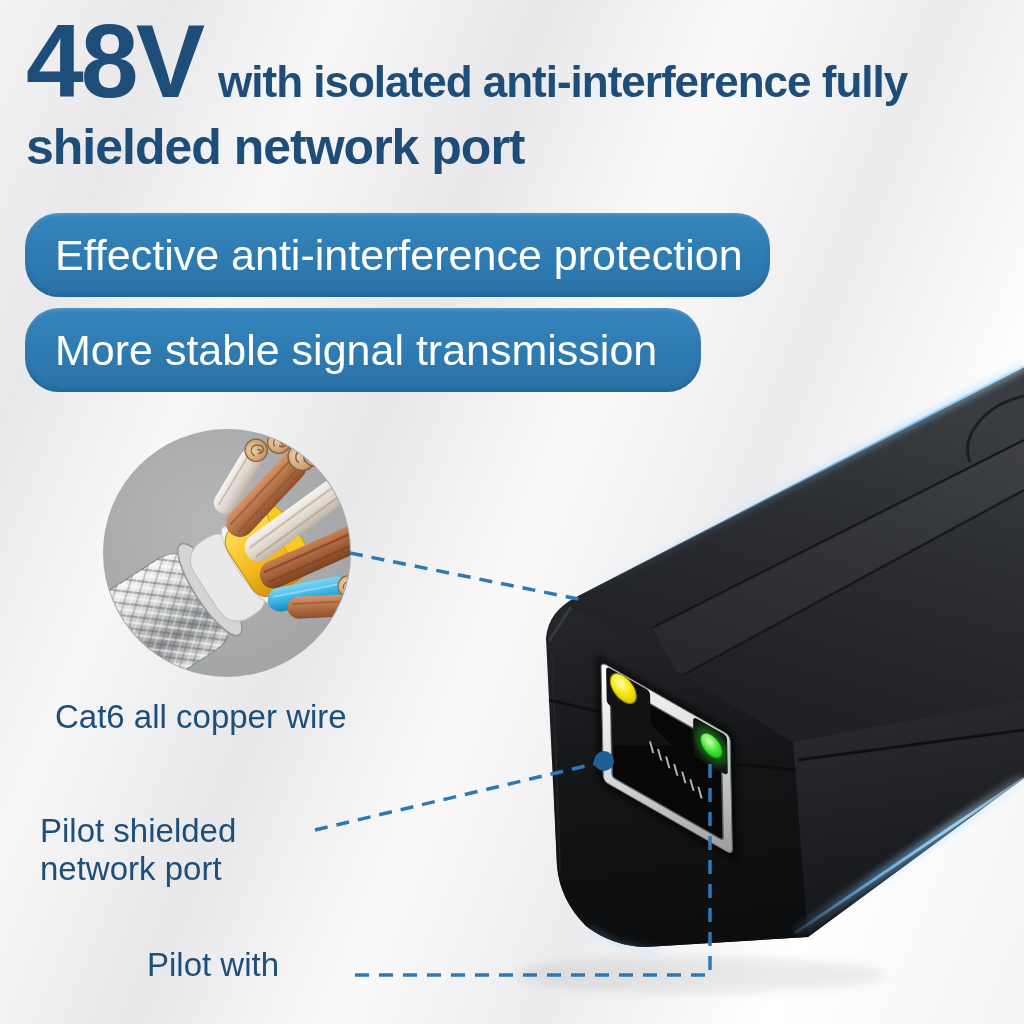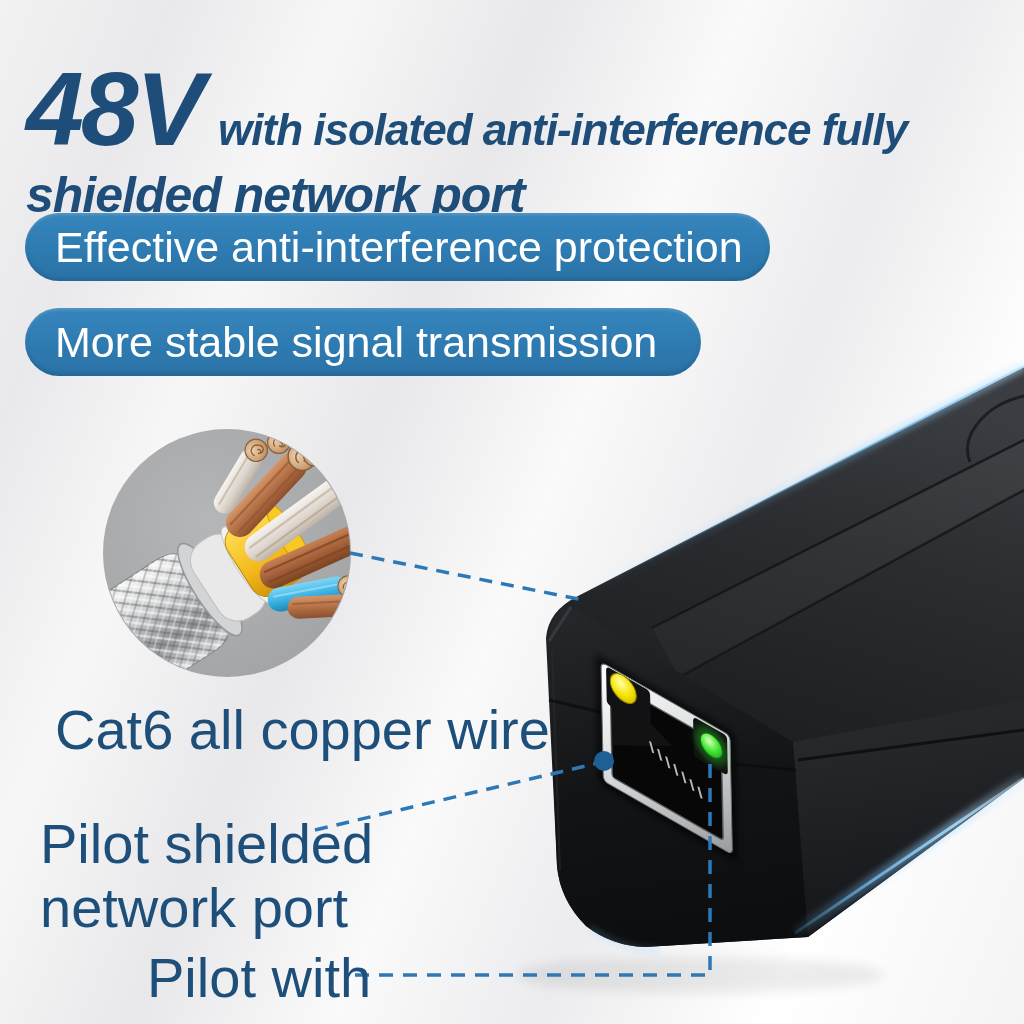--- a/index.html
+++ b/index.html
@@ -2,35 +2,35 @@
 <html><head>
 <meta charset="utf-8">
 <style>
   html,body{margin:0;padding:0;background:#ddd;}
   .canvas{
     position:relative;width:1024px;height:1024px;overflow:hidden;
     background:linear-gradient(112deg,#f2f2f3 0%,#e9e9eb 12%,#f7f7f8 24%,#e8e8ea 38%,#fafafb 52%,#ececee 66%,#ffffff 82%,#f4f4f5 100%);
     font-family:"Liberation Sans", sans-serif;
   }
   .art{position:absolute;left:0;top:0;width:1024px;height:1024px;}
-  .headline{position:absolute;left:26px;top:8px;color:#1d4d78;font-style:italic;font-weight:bold;white-space:nowrap;margin-top:48px;}
+  .headline{position:absolute;left:26px;top:8px;color:#1d4d78;font-weight:bold;white-space:nowrap;}
   .h-row{display:flex;align-items:baseline;gap:16px;}
   .h-voltage{font-size:104px;line-height:1.02;letter-spacing:-3px;}
   .h-rest{font-size:44px;letter-spacing:-1px;}
   .h-line2{font-size:50px;letter-spacing:-1px;margin-top:4px;}
   .badge{
-    position:absolute;left:25px;height:68px;border-radius:34px;
+    position:absolute;left:25px;height:84px;border-radius:34px;
     background:linear-gradient(180deg,#3585bc 0%,#2e7bb1 55%,#2a72a6 100%);
     color:#fff;font-size:43px;display:flex;align-items:center;
     padding:0 30px;box-sizing:border-box;white-space:nowrap;
     box-shadow:inset 0 -2px 5px rgba(10,40,70,.22), inset 0 2px 3px rgba(255,255,255,.18);
   }
   .badge1{top:213px;width:745px;}
   .badge2{top:308px;width:676px;}
-  .callout{position:absolute;color:#1d4f7a;font-size:56px;line-height:1.14;white-space:nowrap;}
+  .callout{position:absolute;color:#1d4f7a;font-size:33px;line-height:1.14;white-space:nowrap;}
   .c-cable{left:55px;top:698px;}
   .c-port{left:40px;top:812px;}
   .c-pilot{left:147px;top:946px;}
 </style>
 </head>
 <body>
 
 <div class="canvas">
 
   <svg class="art" viewBox="0 0 1024 1024">

